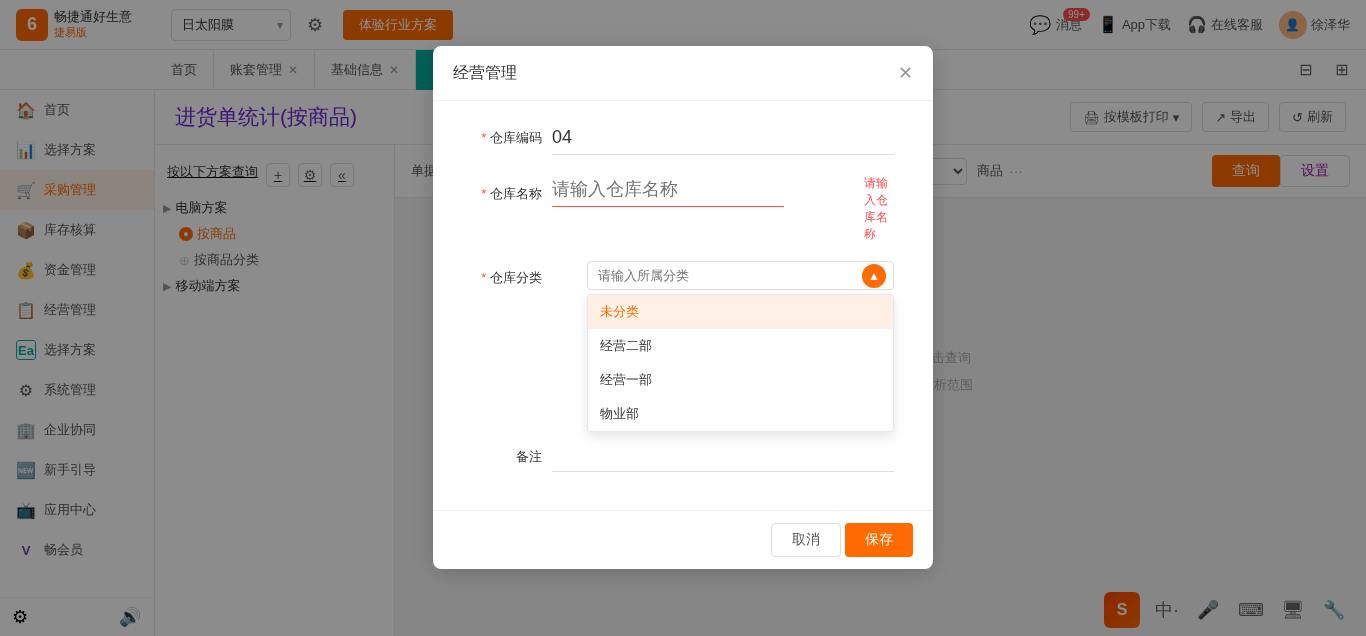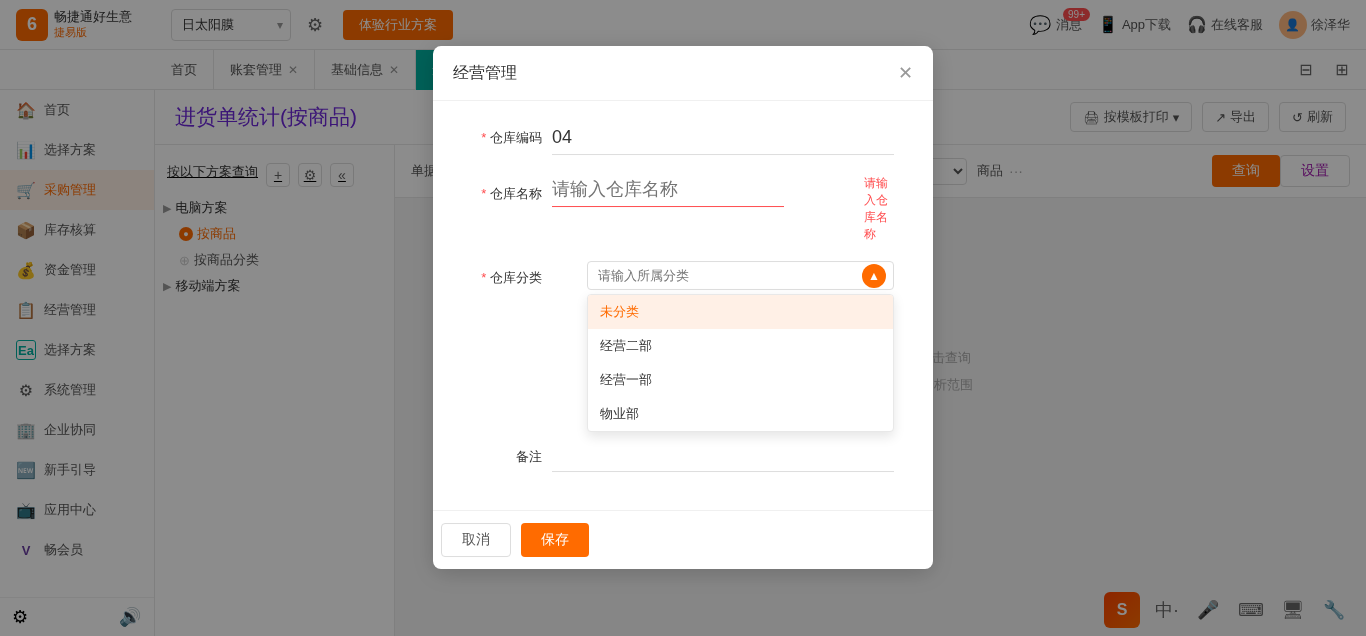--- a/index.html
+++ b/index.html
@@ -445,23 +445,24 @@
       border-bottom: 1px solid #ddd;
       padding: 6px 0;
       font-size: 13px;
       outline: none;
       resize: none;
       color: #999;
       height: 32px;
     }
     .modal-footer {
       display: flex;
-      padding: 12px 8px;
+      justify-content: flex-end;
+      padding: 12px 20px;
       border-top: 1px solid #f0f0f0;
-      gap: 10px;
+      gap: 4px;
     }
     .btn-cancel {
       padding: 7px 20px;
       border: 1px solid #ddd;
       border-radius: 4px;
       font-size: 14px;
       color: #555;
       cursor: pointer;
       background: #fff;
     }

